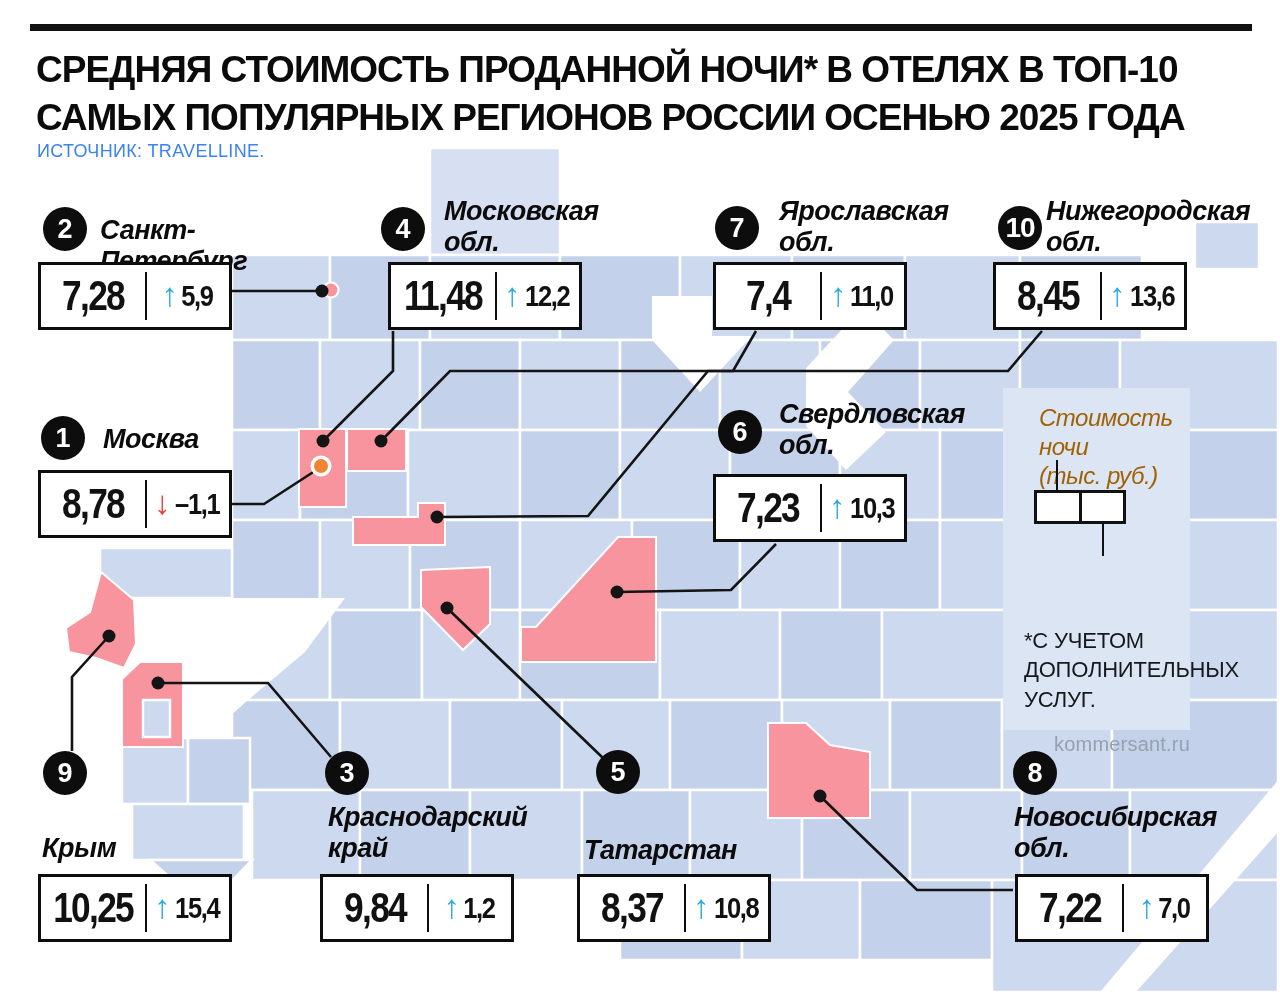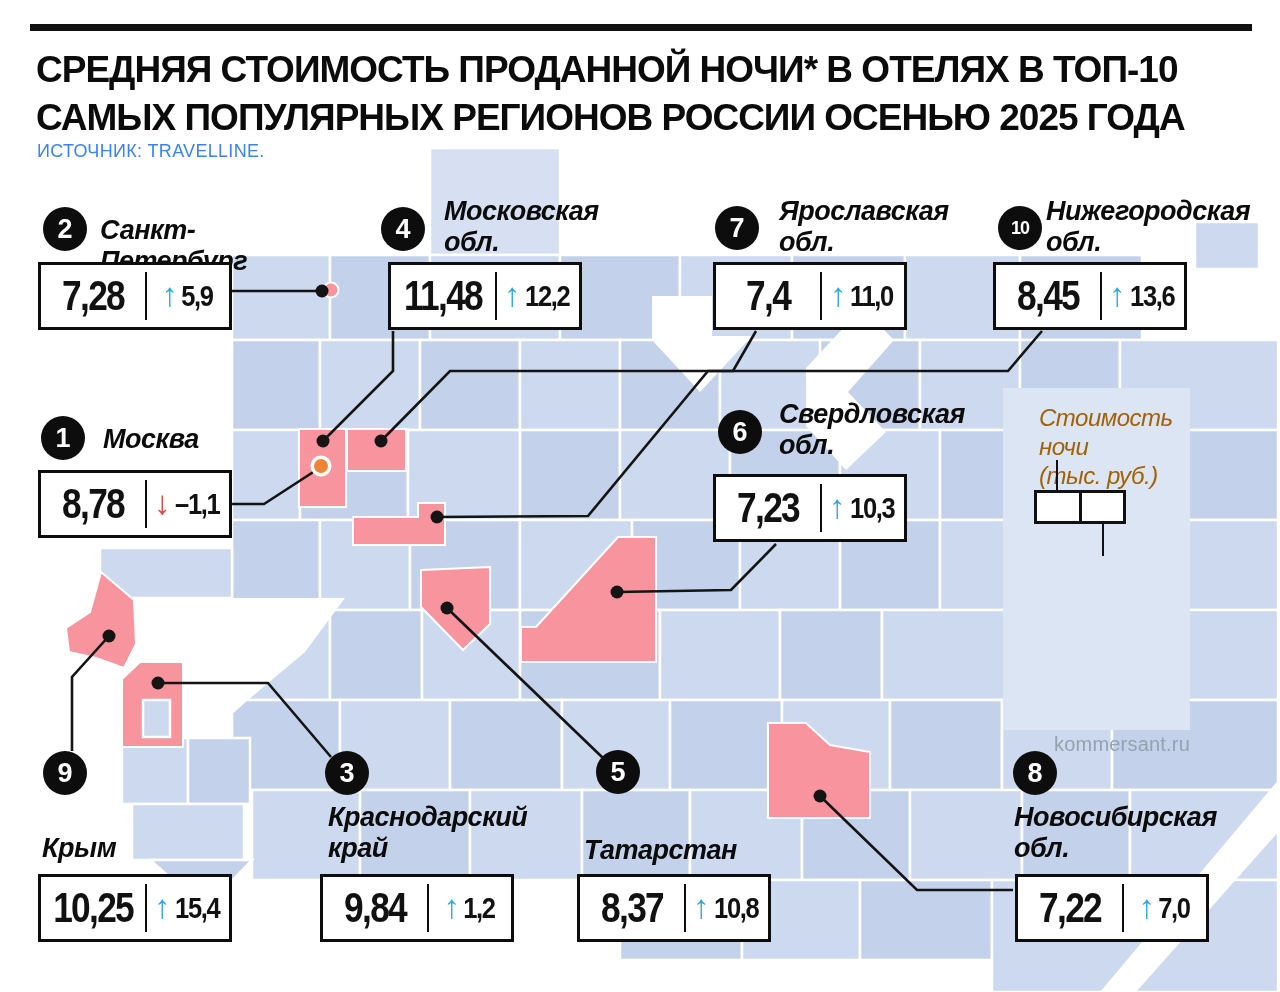--- a/index.html
+++ b/index.html
@@ -6,21 +6,21 @@
   .stage{position:relative;width:1280px;height:992px;background:#fff;overflow:hidden;
          font-family:"Liberation Sans",sans-serif;color:#111;}
   .top-rule{position:absolute;left:30px;top:24px;width:1222px;height:7px;background:#111;}
   .title{position:absolute;left:36px;top:46px;width:1200px;font-size:37px;font-weight:bold;
          line-height:1.3;letter-spacing:-1px;white-space:pre-line;color:#0b0b0b;}
   .source{position:absolute;left:37px;top:141px;font-size:18px;color:#3b82f6;letter-spacing:.3px;}
   svg.map{position:absolute;left:0;top:0;z-index:1;}
   .callout{position:absolute;z-index:3;}
   .badge{position:absolute;width:44px;height:44px;border-radius:50%;background:#0d0d0d;z-index:3;
          display:flex;align-items:center;justify-content:center;color:#fff;font-weight:bold;font-size:27px;}
-  .badge.small{font-size:18px;letter-spacing:-1px;}
+  .badge.small{font-size:28px;letter-spacing:-1px;}
   .rlabel{position:absolute;z-index:3;font-size:27px;font-weight:bold;font-style:italic;
           line-height:1.16;letter-spacing:-.5px;white-space:pre-line;color:#0b0b0b;}
   .vbox{position:absolute;z-index:3;width:194px;height:68px;background:#fff;border:3px solid #0d0d0d;
         box-sizing:border-box;display:flex;align-items:center;}
   .vbox .val{width:56%;text-align:center;font-size:42px;font-weight:bold;letter-spacing:-2px;
              transform:scaleX(.84);white-space:nowrap;}
   .vbox .divider{width:2px;height:48px;background:#0d0d0d;flex:none;}
   .vbox .chg{width:44%;display:flex;align-items:center;justify-content:center;gap:1px;}
   .vbox .arrow{font-size:33px;font-weight:bold;line-height:1;transform:translateY(-2px);}
   .vbox .chv{font-size:29px;font-weight:bold;letter-spacing:-1.5px;transform:scaleX(.88);white-space:nowrap;}
@@ -162,20 +162,23 @@
 
   <div class="legend">
     <div class="leg-text" style="left:36px;top:16px">Стоимость ночи
 (тыс. руб.)</div>
     <div class="leg-tick" style="left:53px;top:72px;height:32px"></div>
     <div class="minibox">
       <div class="cell"></div>
       <div class="cell"></div>
     </div>
     <div class="leg-tick" style="left:99px;top:136px;height:32px"></div>
+    <div class="footnote">*С УЧЕТОМ
+ДОПОЛНИТЕЛЬНЫХ
+УСЛУГ.</div>
   </div>
   <div class="watermark">kommersant.ru</div>
 
   <div id="callouts">
       <div class="callout">
         <div class="badge" style="left:41px;top:416px">
           <span>1</span>
         </div>
     <div class="rlabel" style="left:103px;top:424px">Москва</div>
     <div class="vbox" style="left:38px;top:470px">

